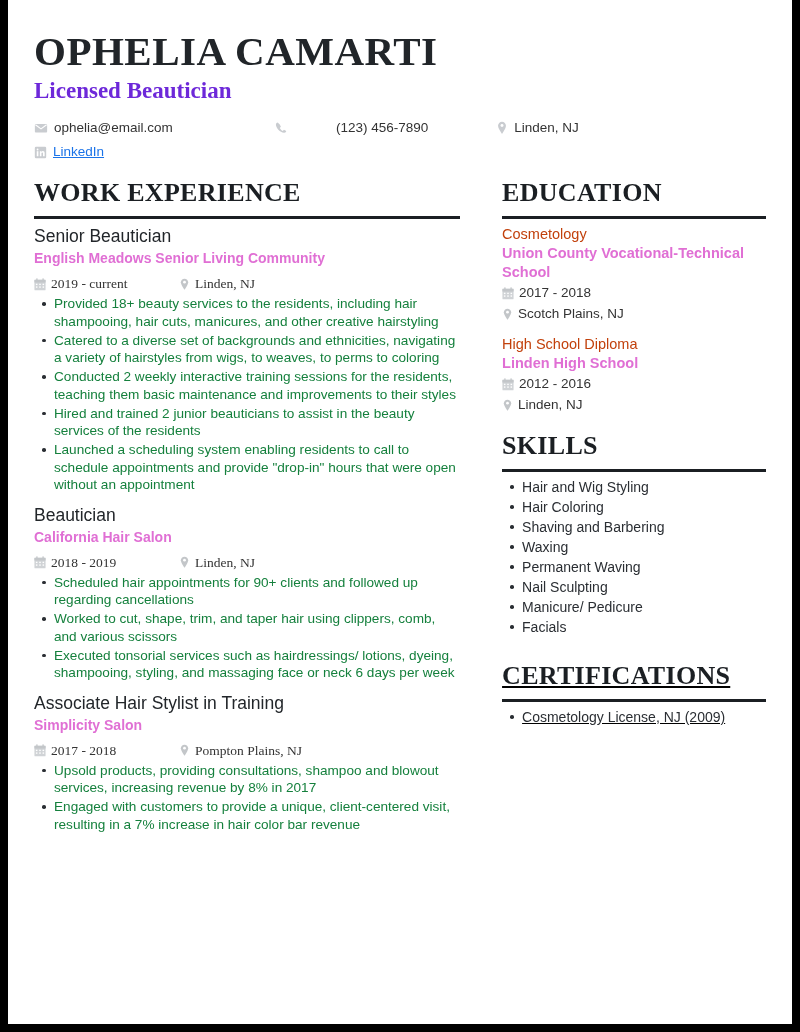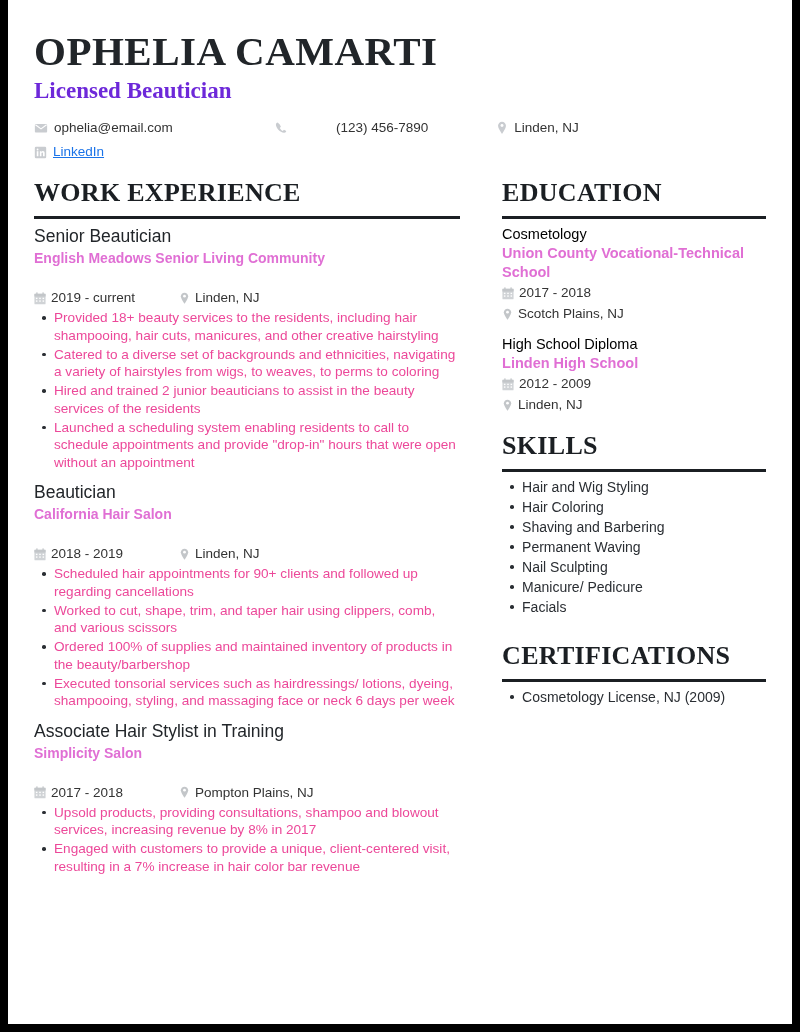--- a/index.html
+++ b/index.html
@@ -121,22 +121,23 @@
   .entry-org {
     font-size: 14px;
     line-height: 20px;
     font-weight: bold;
     color: #e06fd4;
   }
 
   .meta-row {
     display: flex;
     align-items: center;
-    margin-top: 20px;
+    margin-top: 6px;
     margin-bottom: 1px;
+    font-family: Liberation Serif, serif;
   }
   .meta-row .meta-date { width: 145px; }
   .meta-item {
     display: flex;
     align-items: center;
     gap: 5px;
     font-size: 13.5px;
     line-height: 20px;
     color: #333333;
     white-space: nowrap;
@@ -147,21 +148,21 @@
   ul.bullets {
     list-style: none;
     margin: 1px 0 0 0;
     padding: 0;
   }
   ul.bullets li {
     position: relative;
     padding-left: 20px;
     font-size: 13.6px;
     line-height: 17.5px;
-    color: #ec4899;
+    color: #15803d;
     margin-bottom: 1.5px;
   }
   ul.bullets li:before {
     content: "";
     position: absolute;
     left: 8px;
     top: 7px;
     width: 3.5px;
     height: 3.5px;
     border-radius: 50%;
@@ -188,31 +189,31 @@
     width: 3.5px;
     height: 3.5px;
     border-radius: 50%;
     background: #2a2e33;
   }
 
   .edu-entry { margin-bottom: 10px; }
   .edu-degree {
     font-size: 14.5px;
     line-height: 20px;
-    color: #000000;
+    color: #c2410c;
   }
   .edu-school {
     font-size: 14.5px;
     line-height: 19px;
     font-weight: bold;
     color: #e06fd4;
   }
 
   .sec-gap-skills { margin-top: 16px; }
-  .sec-gap-cert   { margin-top: 24px; }
+  .sec-gap-cert   { margin-top: 24px; text-decoration: underline; }
 </style>
 </head>
 <body>
 
 <div class="page">
 
   <div class="header">
     <div class="name">OPHELIA CAMARTI</div>
     <div class="job-title">Licensed Beautician</div>
 
@@ -302,20 +303,21 @@
                       <path d="M6 .8C3.5.8 1.5 2.8 1.5 5.3c0 3.2 4.5 9.3 4.5 9.3s4.5-6.1 4.5-9.3C10.5 2.8 8.5.8 6 .8z" fill="#c3c6c9"></path>
                       <circle cx="6" cy="5.2" r="1.7" fill="#ffffff"></circle>
                     </svg>
                   </span>
                   <span>Linden, NJ</span>
                 </div>
               </div>
               <ul class="bullets">
                 <li>Provided 18+ beauty services to the residents, including hair shampooing, hair cuts, manicures, and other creative hairstyling</li>
                 <li>Catered to a diverse set of backgrounds and ethnicities, navigating a variety of hairstyles from wigs, to weaves, to perms to coloring</li>
+                <li>Conducted 2 weekly interactive training sessions for the residents, teaching them basic maintenance and improvements to their styles</li>
                 <li>Hired and trained 2 junior beauticians to assist in the beauty services of the residents</li>
                 <li>Launched a scheduling system enabling residents to call to schedule appointments and provide "drop-in" hours that were open without an appointment</li>
               </ul>
             </div>
             <div class="entry">
               <div class="entry-title">Beautician</div>
               <div class="entry-org">California Hair Salon</div>
               <div class="meta-row">
                 <div class="meta-item meta-date">
                   <span class="ico">
@@ -342,21 +344,20 @@
                       <path d="M6 .8C3.5.8 1.5 2.8 1.5 5.3c0 3.2 4.5 9.3 4.5 9.3s4.5-6.1 4.5-9.3C10.5 2.8 8.5.8 6 .8z" fill="#c3c6c9"></path>
                       <circle cx="6" cy="5.2" r="1.7" fill="#ffffff"></circle>
                     </svg>
                   </span>
                   <span>Linden, NJ</span>
                 </div>
               </div>
               <ul class="bullets">
                 <li>Scheduled hair appointments for 90+ clients and followed up regarding cancellations</li>
                 <li>Worked to cut, shape, trim, and taper hair using clippers, comb, and various scissors</li>
-                <li>Ordered 100% of supplies and maintained inventory of products in the beauty/barbershop</li>
                 <li>Executed tonsorial services such as hairdressings/ lotions, dyeing, shampooing, styling, and massaging face or neck 6 days per week</li>
               </ul>
             </div>
             <div class="entry">
               <div class="entry-title">Associate Hair Stylist in Training</div>
               <div class="entry-org">Simplicity Salon</div>
               <div class="meta-row">
                 <div class="meta-item meta-date">
                   <span class="ico">
                     <svg width="12" height="13" viewBox="0 0 14 15">
@@ -449,21 +450,21 @@
                       <g fill="#ffffff">
                         <rect x="2.2" y="6.6" width="1.8" height="1.6"></rect>
                         <rect x="6.1" y="6.6" width="1.8" height="1.6"></rect>
                         <rect x="10" y="6.6" width="1.8" height="1.6"></rect>
                         <rect x="2.2" y="9.7" width="1.8" height="1.6"></rect>
                         <rect x="6.1" y="9.7" width="1.8" height="1.6"></rect>
                         <rect x="10" y="9.7" width="1.8" height="1.6"></rect>
                       </g>
                     </svg>
                   </span>
-                  <span>2012 - 2009</span>
+                  <span>2012 - 2016</span>
                 </div>
                 <div class="meta-item">
                   <span class="ico">
                     <svg width="11" height="13" viewBox="0 0 12 16">
                       <path d="M6 .8C3.5.8 1.5 2.8 1.5 5.3c0 3.2 4.5 9.3 4.5 9.3s4.5-6.1 4.5-9.3C10.5 2.8 8.5.8 6 .8z" fill="#c3c6c9"></path>
                       <circle cx="6" cy="5.2" r="1.7" fill="#ffffff"></circle>
                     </svg>
                   </span>
                   <span>Linden, NJ</span>
                 </div>
@@ -472,20 +473,21 @@
           </div>
       </div>
 
       <div class="section sec-gap-skills">
         <div class="section-title">SKILLS</div>
         <div class="rule"></div>
         <ul class="plain-list" id="skills-container">
             <li>Hair and Wig Styling</li>
             <li>Hair Coloring</li>
             <li>Shaving and Barbering</li>
+            <li>Waxing</li>
             <li>Permanent Waving</li>
             <li>Nail Sculpting</li>
             <li>Manicure/ Pedicure</li>
             <li>Facials</li>
           </ul>
       </div>
 
       <div class="section sec-gap-cert">
         <div class="section-title">CERTIFICATIONS</div>
         <div class="rule"></div>

